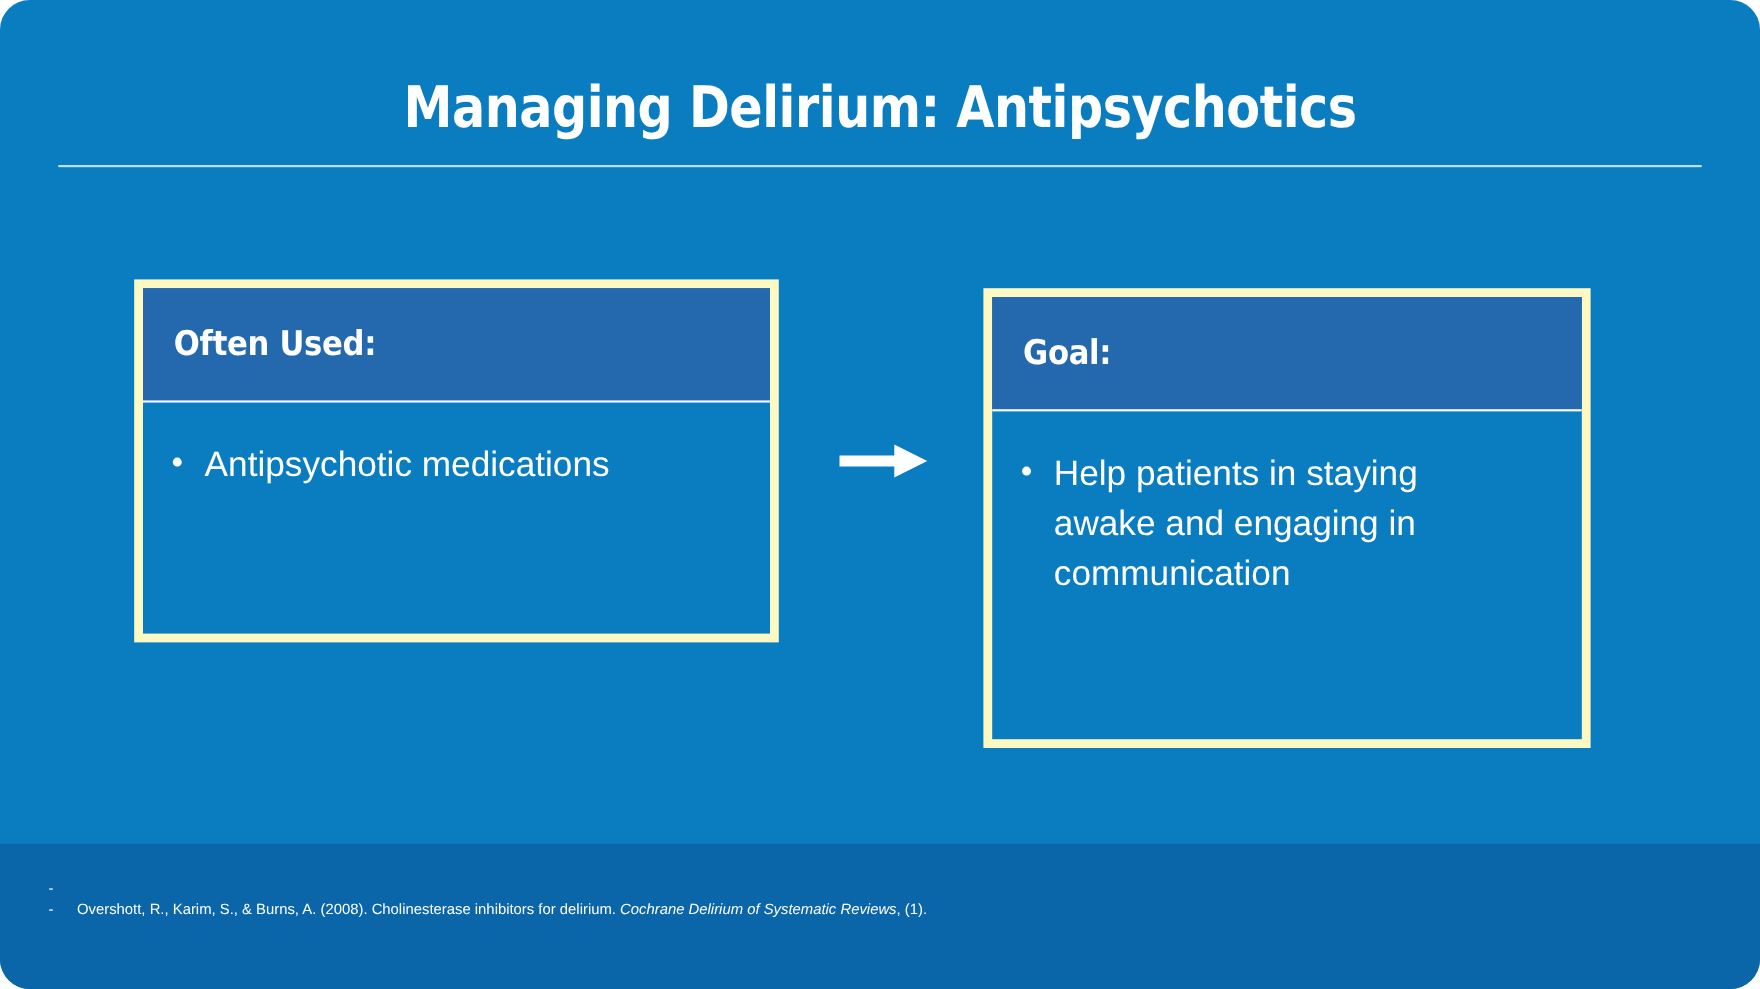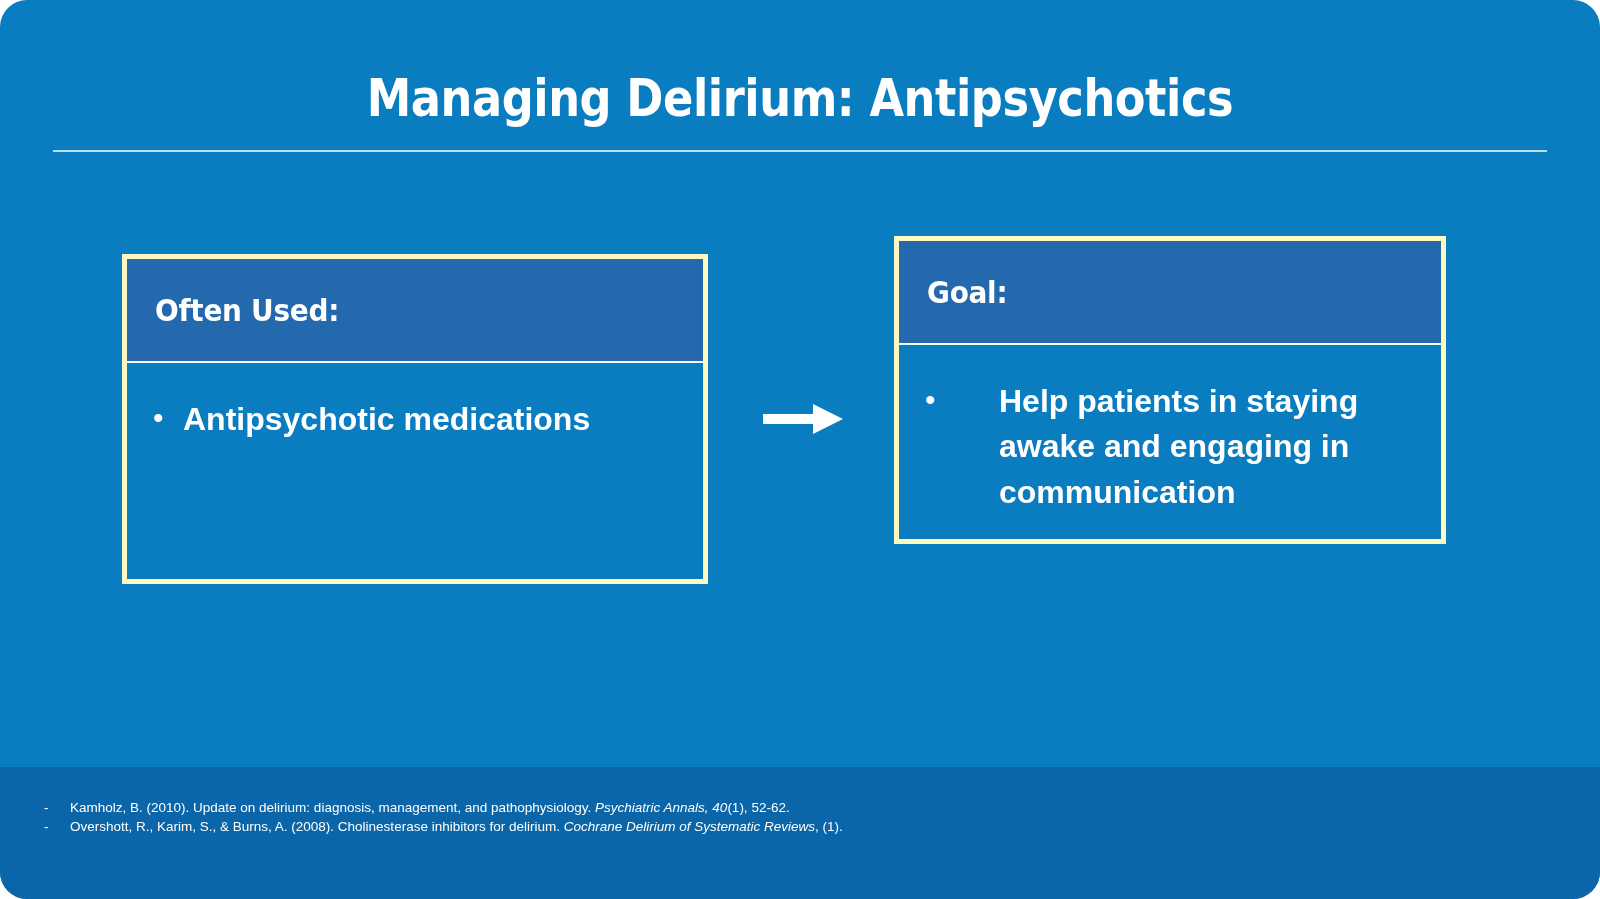--- a/index.html
+++ b/index.html
@@ -41,25 +41,25 @@
     top: 150px;
     width: 1494px;
     height: 2px;
     background: #b9e1f0;
   }
 
   
   .panel {
     position: absolute;
     box-sizing: border-box;
-    border: 5px solid #fef9c3;
+    border: 8px solid #fef9c3;
     background: #0a7cc0;
   }
   .panel-left  { left: 122px;  top: 254px; width: 586px; height: 330px; }
-  .panel-right { left: 894px;  top: 236px; width: 552px; height: 308px; }
+  .panel-right { left: 894px;  top: 262px; width: 552px; height: 418px; }
 
   .panel-header {
     box-sizing: border-box;
     height: 104px;
     background: #2469ad;
     border-bottom: 2px solid #f2fbff;
     display: flex;
     align-items: center;
     padding: 0 0 0 28px;
   }
@@ -87,23 +87,22 @@
     line-height: 1.42;
   }
   .bullet-dot {
     flex: 0 0 auto;
     width: 30px;
     font-size: 30px;
     line-height: 1.42;
   }
   .bullet-text {
     flex: 1 1 auto;
-    font-weight: bold;
   }
-  .panel-right .bullet-text { max-width: 430px; margin-left: 44px; }
+  .panel-right .bullet-text { max-width: 430px; }
 
   
   .arrow {
     position: absolute;
     left: 763px;
     top: 402px;
     width: 80px;
     height: 34px;
   }
 
@@ -171,21 +170,20 @@
         <span class="bullet-text">Help patients in staying awake and engaging in communication</span>
       </div>
     </div>
   </div>
 
   <div class="footer">
 
     <div class="refs">
       <div class="ref-line">
         <span class="ref-dash">-</span>
-        <span><span>Kamholz, B. (2010). Update on delirium: diagnosis, management, and pathophysiology. </span><span class="ref-italic">Psychiatric Annals, 40</span><span>(1), 52-62.</span></span>
       </div>
       <div class="ref-line">
         <span class="ref-dash">-</span>
         <span><span>Overshott, R., Karim, S., &amp; Burns, A. (2008). Cholinesterase inhibitors for delirium. </span><span class="ref-italic">Cochrane Delirium of Systematic Reviews</span><span>, (1).</span></span>
       </div>
     </div>
 
   </div>
 
 </div>

